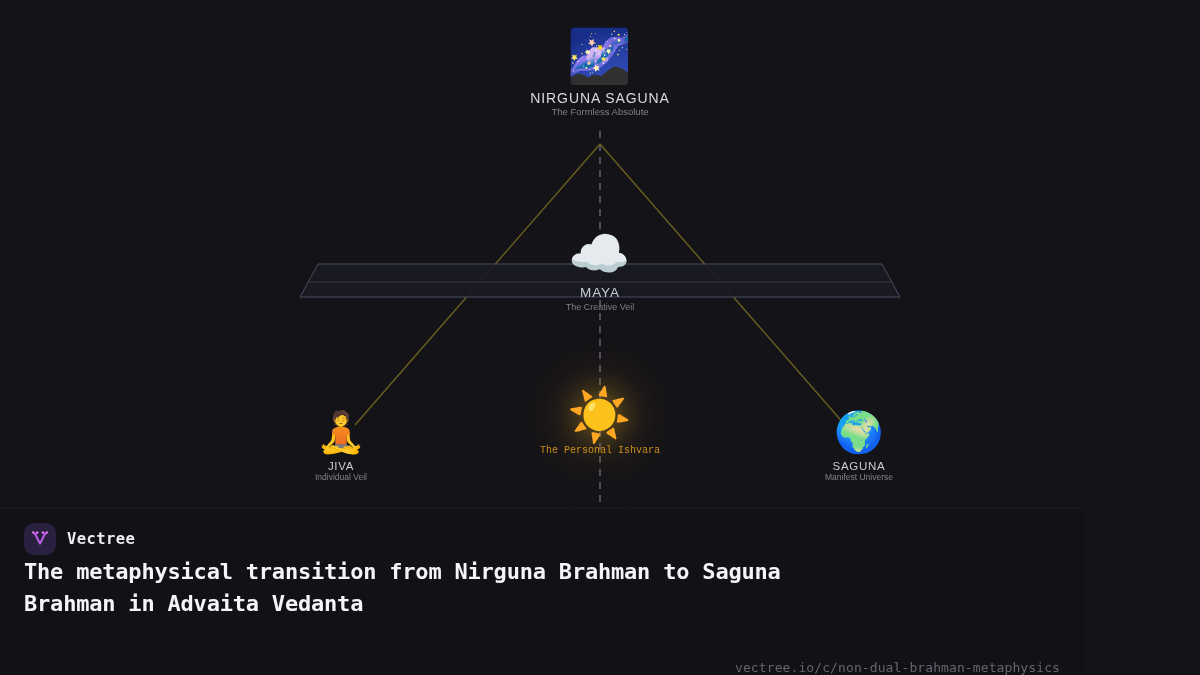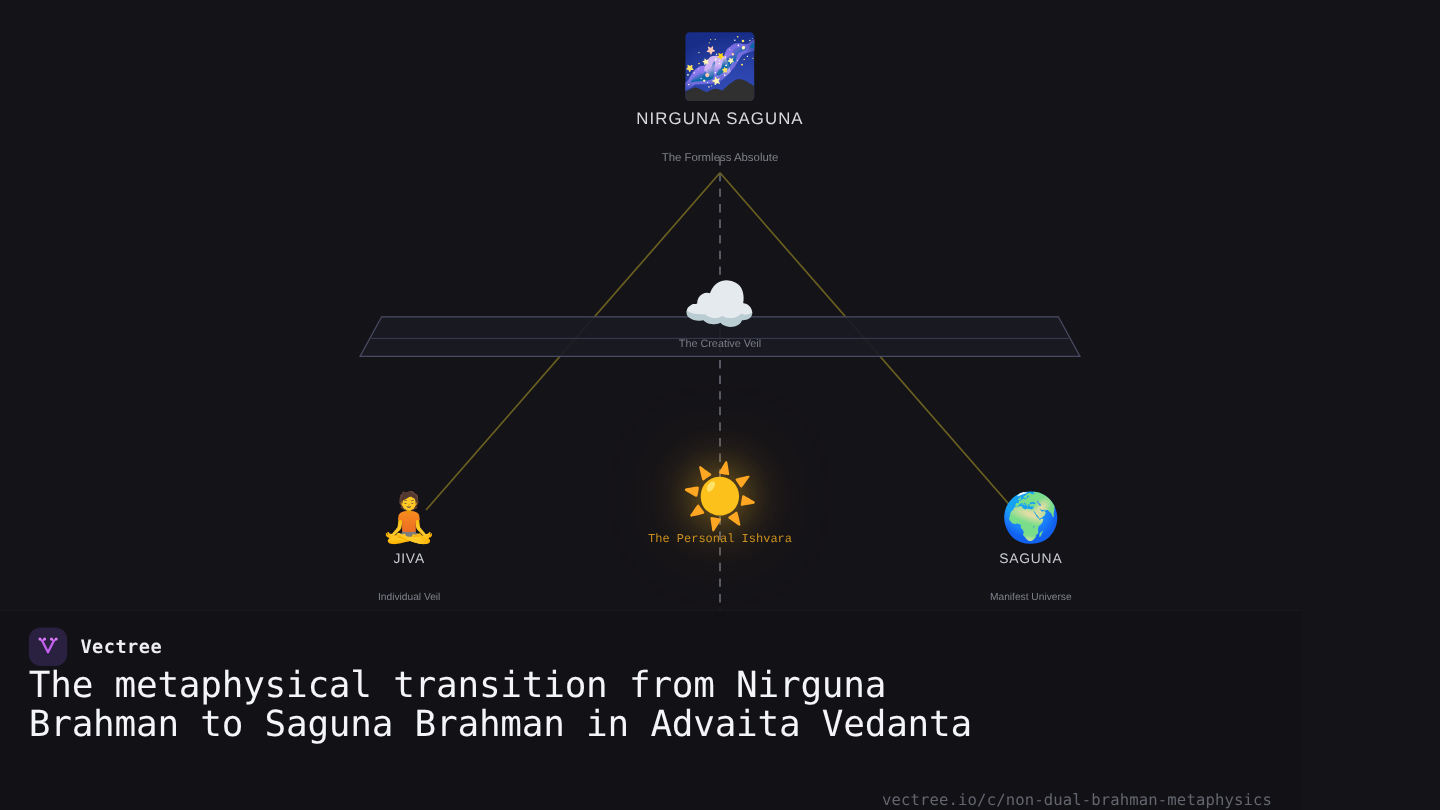--- a/index.html
+++ b/index.html
@@ -39,21 +39,21 @@
   .node-title {
     font-size:13.5px;
     letter-spacing:0.9px;
     color:#d2d4da;
     margin-top:6px;
     white-space:nowrap;
   }
   .node-sub {
     font-size:9.5px;
     color:#8a8d96;
-    margin-top:20px;
+    margin-top:0;
     white-space:nowrap;
   }
 
   
   #node-nirguna { left:600px; top:30px; }
   #node-nirguna .node-glyph { font-size:52px; }
   #node-nirguna .node-title { font-size:14px; color:#d8dade; margin-top:8px; }
   #node-nirguna .node-sub { font-size:9.5px; color:#7e8189; }
 
   
@@ -116,22 +116,22 @@
     font-family:"DejaVu Sans Mono", monospace;
     font-weight:bold;
     font-size:15.5px;
     color:#eceef2;
     letter-spacing:0.4px;
   }
   #headline {
     position:absolute; left:24px; top:47px;
     width:800px;
     font-family:"DejaVu Sans Mono", monospace;
-    font-weight:normal;
-    font-size:30px;
+    font-weight:bold;
+    font-size:22px;
     line-height:32px;
     color:#f4f5f7;
     letter-spacing:-0.2px;
   }
   #footer-url {
     position:absolute; right:24px; bottom:0;
     font-family:"DejaVu Sans Mono", monospace;
     font-size:13px;
     color:#63666e;
     letter-spacing:0.1px;
@@ -159,20 +159,21 @@
     </svg>
 
     <div class="node" id="node-nirguna">
       <span class="node-glyph">🌌</span>
       <div class="node-title">NIRGUNA SAGUNA</div>
       <div class="node-sub">The Formless Absolute</div>
     </div>
 
     <div class="node" id="node-maya">
       <span class="node-glyph">☁️</span>
+      <div class="node-title">MAYA</div>
       <div class="node-sub">The Creative Veil</div>
     </div>
 
     <div class="node" id="node-jiva">
       <span class="node-glyph">🧘</span>
       <div class="node-title">JIVA</div>
       <div class="node-sub">Individual Veil</div>
     </div>
 
     <div class="node" id="node-saguna">

